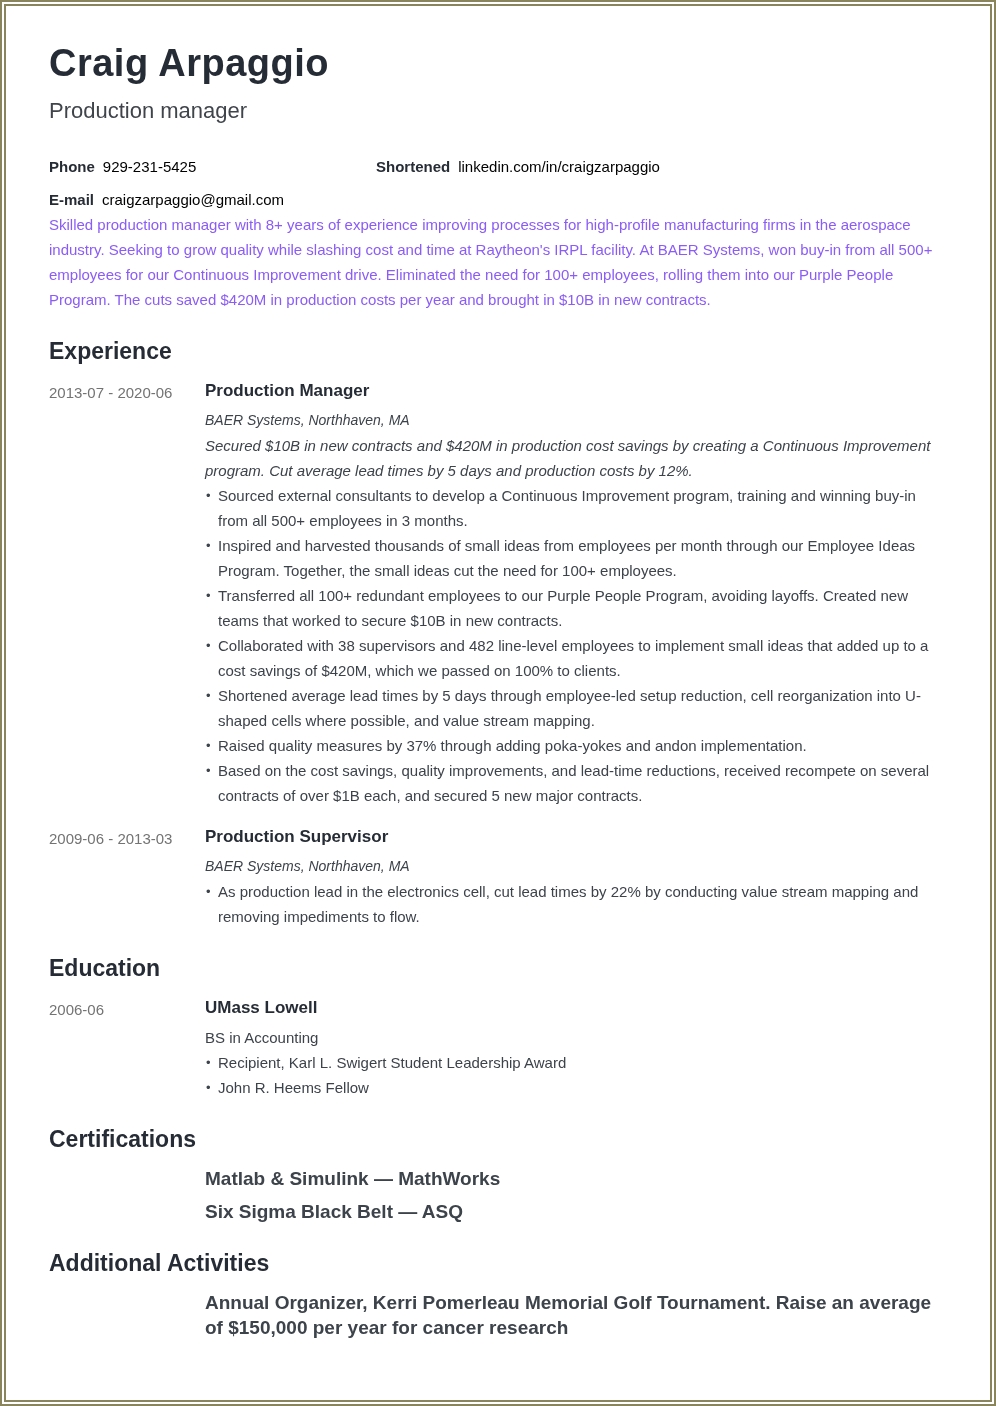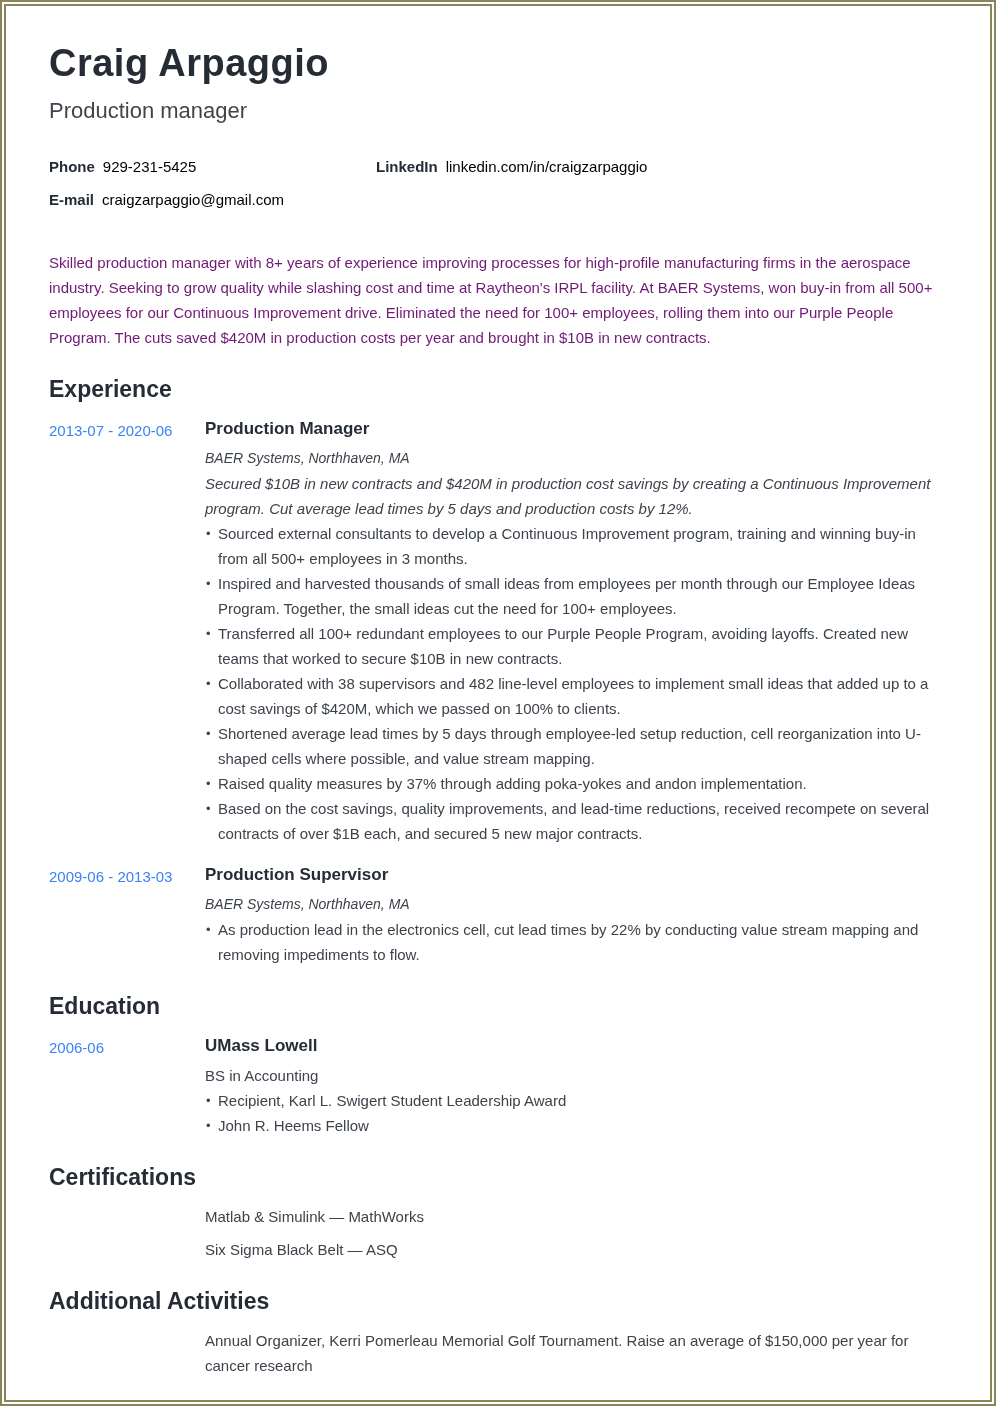--- a/index.html
+++ b/index.html
@@ -37,42 +37,41 @@
     display: grid;
     grid-template-columns: 327px 1fr;
     grid-row-gap: 9px;
     font-size: 15px;
     line-height: 24px;
   }
   .contact .label { font-weight: bold; color: #262c35; margin-right: 8px; }
   .contact .value { color: #000000; }
 
   .summary {
-    margin-top: 38px;
-    font-size: 15px;
-    line-height: 25px;
-    color: #701a75;
+    font-size: 15px;
+    line-height: 25px;
+    color: #8b5cf6;
   }
 
   h2.section-heading {
     font-size: 23px;
     font-weight: bold;
     color: #262c35;
     margin-top: 26px;
     margin-bottom: 13px;
   }
 
   .entry {
     display: grid;
     grid-template-columns: 156px 1fr;
     margin-bottom: 16px;
   }
   .entry-dates {
     font-size: 15px;
-    color: #3b82f6;
+    color: #737373;
     line-height: 25px;
     padding-top: 2px;
   }
   .entry-title {
     font-size: 17px;
     font-weight: bold;
     color: #262c35;
     line-height: 25px;
   }
   .entry-company {
@@ -104,40 +103,41 @@
     left: 1px;
     font-size: 13px;
   }
 
   .plain-entry {
     display: grid;
     grid-template-columns: 156px 1fr;
     margin-bottom: 8px;
   }
   .plain-entry .text {
-    font-size: 15px;
-    line-height: 25px;
+    font-size: 19px;
+    line-height: 25px;
+    font-weight: bold;
   }
   .cert-group .plain-entry { margin-bottom: 8px; }
 </style>
 </head>
 <body>
 
 <div class="page">
   <div class="inner">
 
     <h1 class="name">Craig Arpaggio</h1>
     <div class="subtitle">Production manager</div>
 
     <div class="contact">
       <div>
         <span class="label">Phone</span><span class="value">929-231-5425</span>
       </div>
       <div>
-        <span class="label">LinkedIn</span><span class="value">linkedin.com/in/craigzarpaggio</span>
+        <span class="label">Shortened</span><span class="value">linkedin.com/in/craigzarpaggio</span>
       </div>
       <div>
         <span class="label">E-mail</span><span class="value">craigzarpaggio@gmail.com</span>
       </div>
       <div></div>
     </div>
 
     <p class="summary">Skilled production manager with 8+ years of experience improving processes for high-profile manufacturing firms in the aerospace industry. Seeking to grow quality while slashing cost and time at Raytheon's IRPL facility. At BAER Systems, won buy-in from all 500+ employees for our Continuous Improvement drive. Eliminated the need for 100+ employees, rolling them into our Purple People Program. The cuts saved $420M in production costs per year and brought in $10B in new contracts.</p>
 
     <h2 class="section-heading">Experience</h2>

